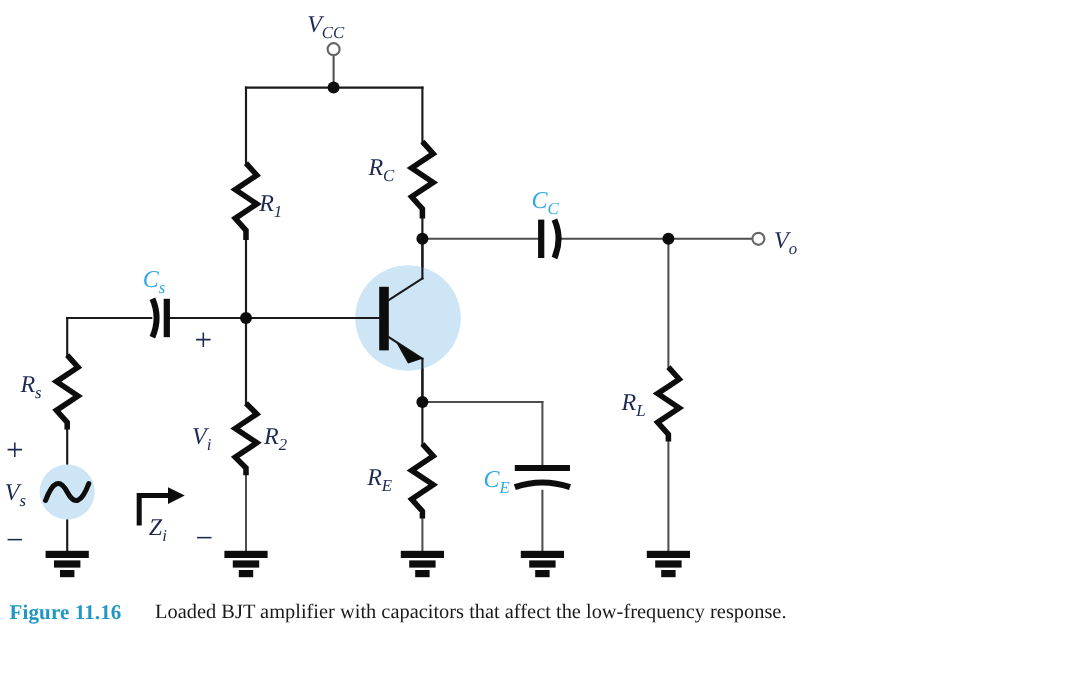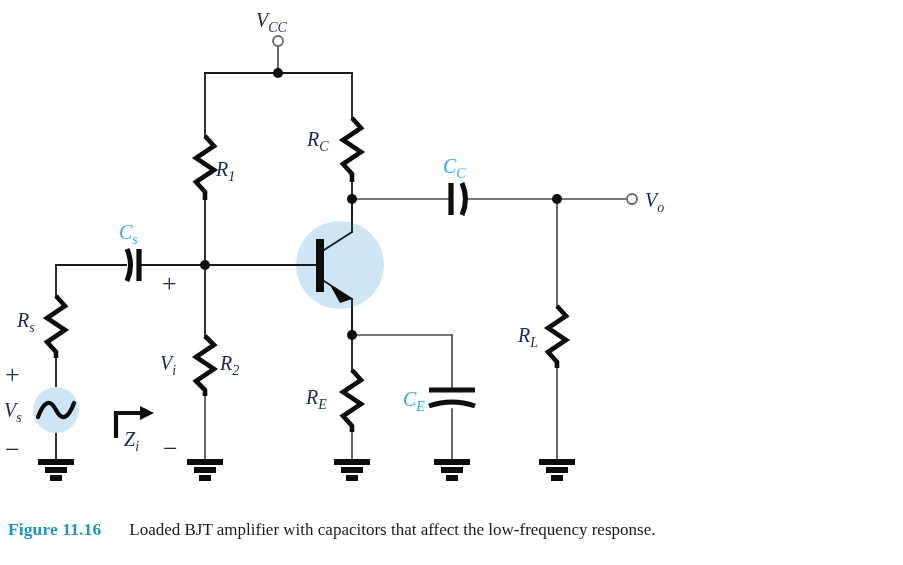--- a/index.html
+++ b/index.html
@@ -26,21 +26,21 @@
     width: 903px;
     height: 500px;
   }
   .caption-bar {
     position: absolute;
     left: 8px;
     top: 500px;
     width: 890px;
     height: 40px;
     display: flex;
-    align-items: flex-end;
+    align-items: flex-start;
     font-family: "Liberation Serif", serif;
   }
   .caption-label {
     font-weight: bold;
     font-size: 17.5px;
     color: #2196c4;
     letter-spacing: 0.1px;
     white-space: pre;
   }
   .caption-text {

